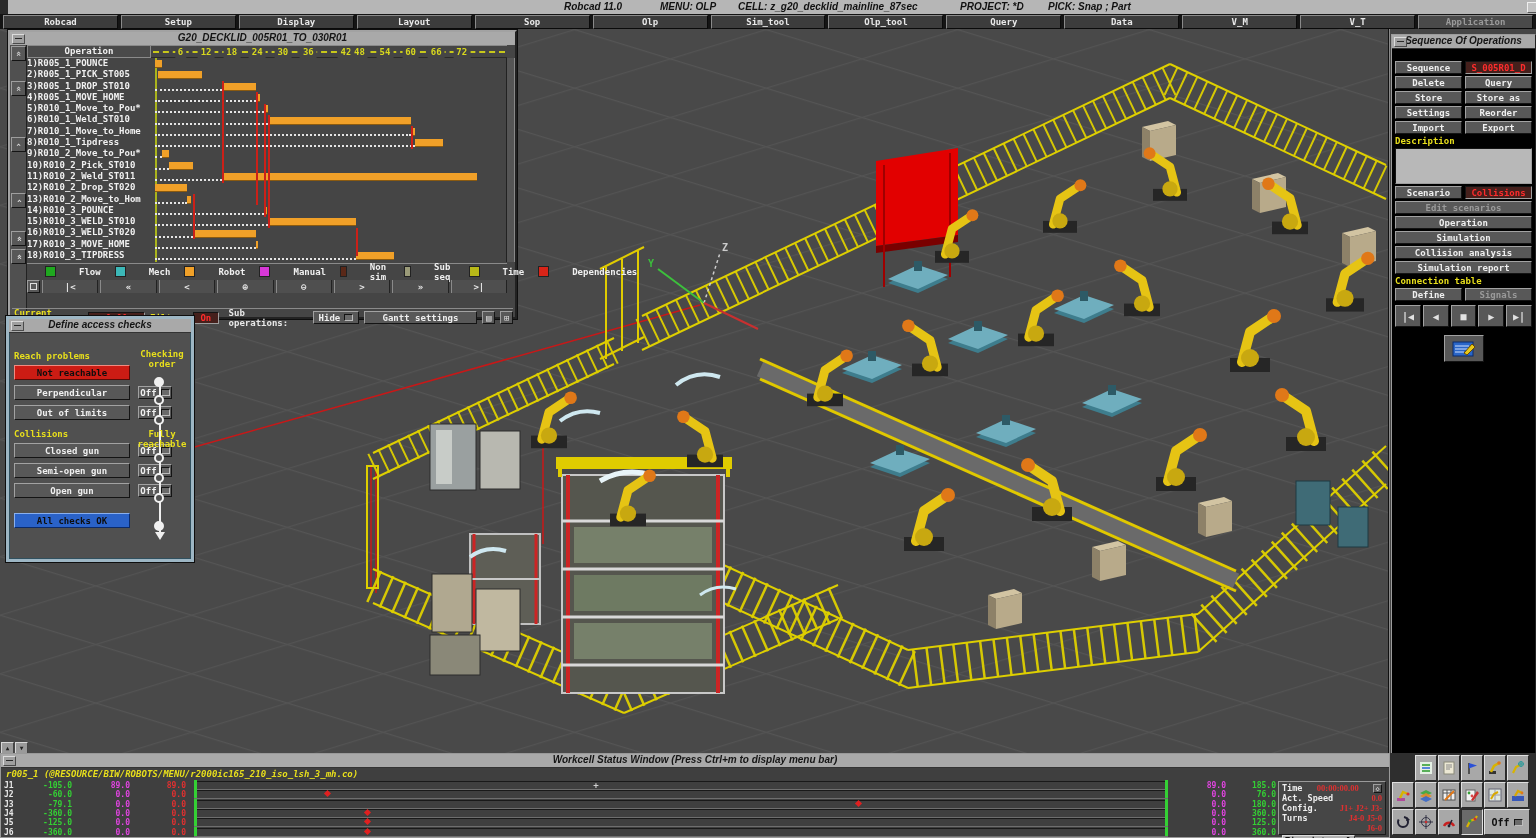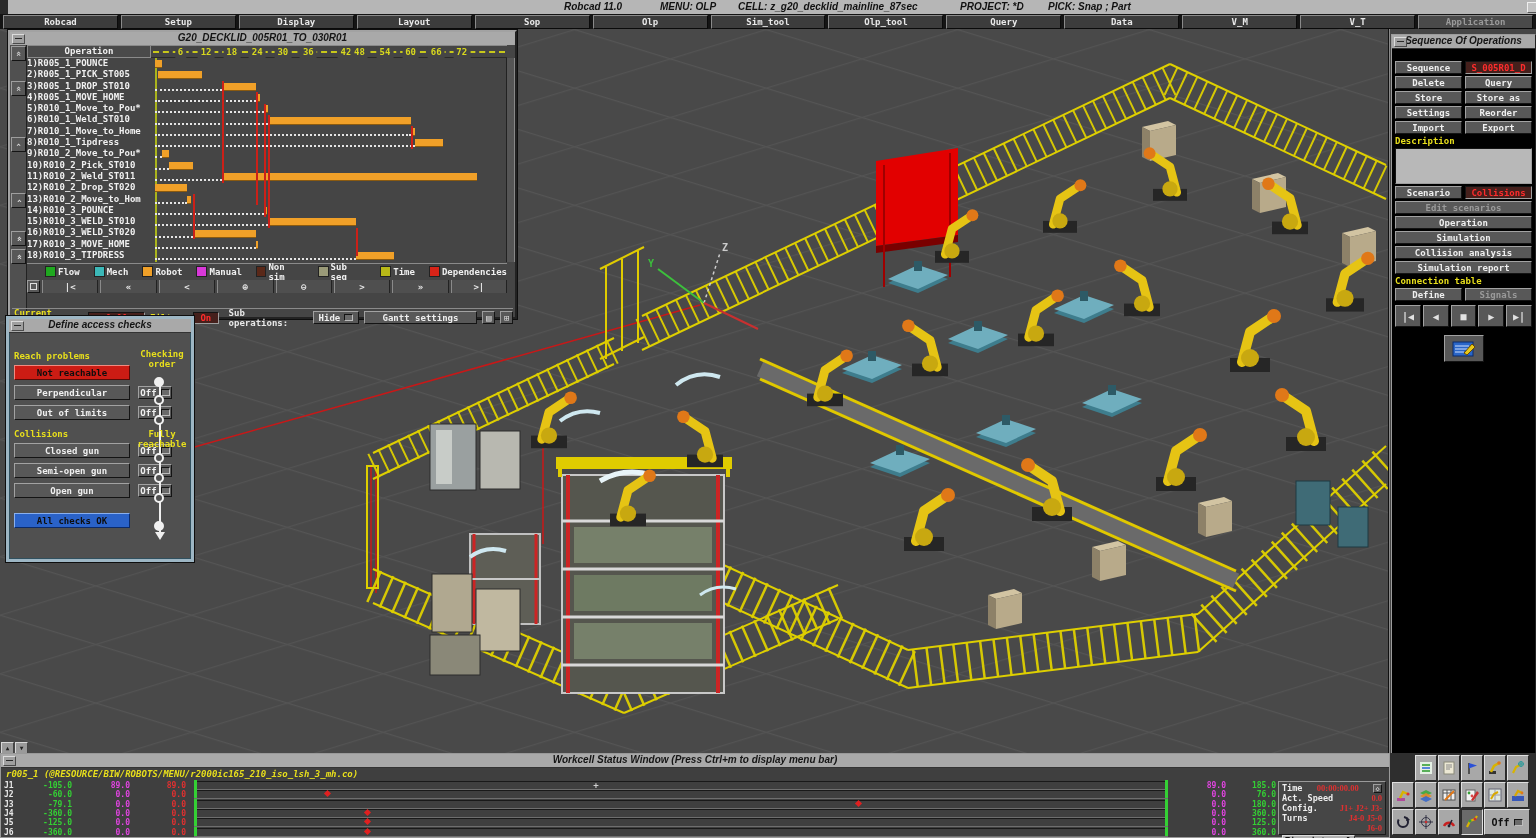--- a/index.html
+++ b/index.html
@@ -62,21 +62,21 @@
   #g-chart{position:absolute;left:141px;top:13px;right:8px;height:204px;background:#454545;overflow:hidden;}
   .g-row{position:absolute;left:0;width:100%;height:11.3px;}
   .g-dots{position:absolute;left:4px;top:4px;height:4px;border-bottom:2px dotted #e4e4e4;}
   .g-bar{position:absolute;top:2px;height:7px;background:#f0a028;border-bottom:1px solid #8a5a10;}
   .g-dep{position:absolute;width:2px;background:#cc2018;}
   #g-cursor{position:absolute;left:4px;top:0;width:2px;height:204px;background:#aab41c;}
   #g-scroll{position:absolute;right:0;top:13px;width:7px;height:204px;background:#555;
             border-left:1px solid #222;border-right:1px solid #888;}
   #g-legend{position:absolute;left:17px;right:8px;top:218px;height:15px;display:flex;align-items:center;
             border-top:1px solid #8a8a8a;gap:14px;padding-left:18px;}
-  .lg-item{display:flex;align-items:center;gap:2px;}
+  .lg-item{display:flex;align-items:center;gap:23px;}
   .lg-sq{width:9px;height:9px;border:1px solid #222;}
   .lg-tx{color:#f0f0f0;font:bold 9px "DejaVu Sans Mono",monospace;}
   #g-nav{position:absolute;left:17px;right:8px;top:234px;height:15px;display:flex;gap:2px;align-items:center;}
   #g-navcorner{width:13px;height:13px;background:#585858;border:1px solid;border-color:#9e9e9e #141414 #141414 #9e9e9e;
                box-sizing:border-box;}
   #g-navcorner::after{content:"";display:block;width:5px;height:5px;margin:2px auto;border:1px solid #ddd;}
   .g-navbtn{flex:1;height:13px;background:#4f4f4f;color:#e8e8e8;font:bold 9px "DejaVu Sans Mono",monospace;
             display:flex;align-items:center;justify-content:center;border-left:1px solid #8a8a8a;border-right:1px solid #222;}
   #g-bottom{position:absolute;left:2px;right:2px;top:251px;height:17px;display:flex;align-items:center;gap:5px;
             border-top:1px solid #8a8a8a;padding-left:2px;margin-top:12px;}

